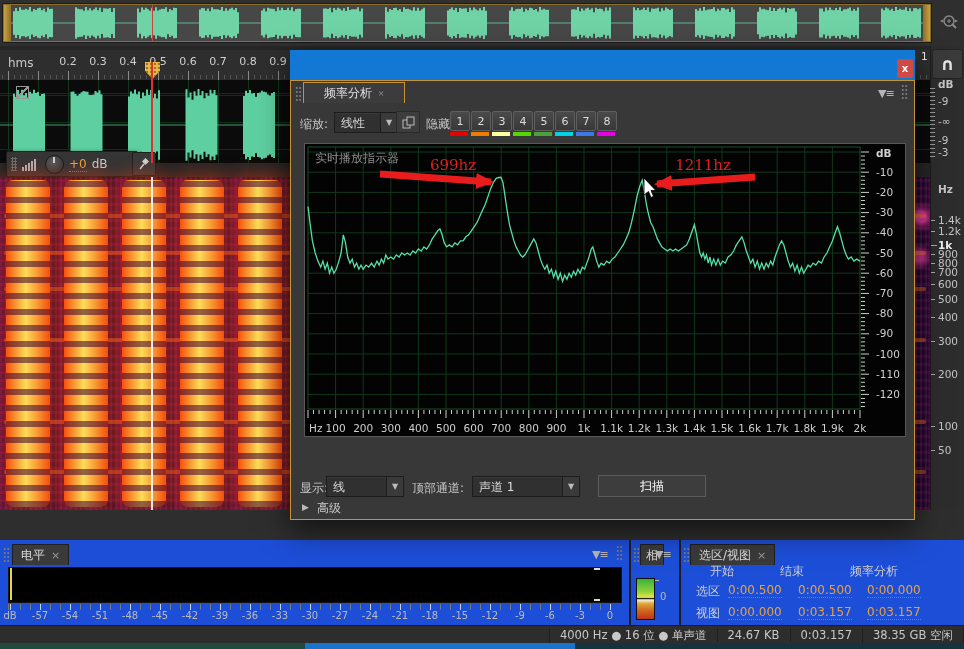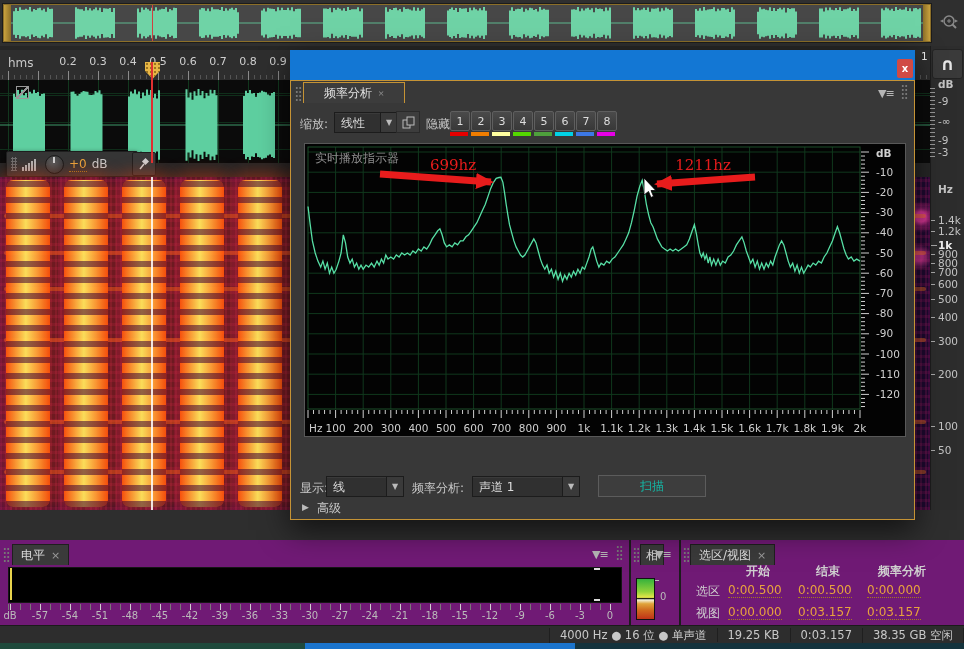--- a/index.html
+++ b/index.html
@@ -64,38 +64,38 @@
   .dtab{position:absolute;background:#3c3c3c;border:1px solid #c59335;border-bottom:none;color:#e2e2e2;font-size:12px;display:flex;align-items:center;gap:6px;padding:0 20px;height:20px;font-family:Liberation Serif, serif;}
   .tabx{color:#999;font-size:11px;}
   .panelmenu{position:absolute;color:#b5b5b5;font-size:11px;letter-spacing:-1px;}
   .vgrip{position:absolute;width:7px;height:16px;background-image:radial-gradient(#777 1px,transparent 1.2px);background-size:3.5px 4px;}
   .dd{position:absolute;background:#303030;border:1px solid #1c1c1c;box-shadow:inset 0 1px 0 rgba(255,255,255,.05);display:flex;align-items:stretch;height:19px;}
   .dd .txt{flex:1;padding:2px 6px 0 6px;font-size:12px;color:#ddd;overflow:hidden;white-space:nowrap;}
   .dd .arr{width:16px;border-left:1px solid #1c1c1c;background:#3a3a3a;color:#bbb;font-size:8px;display:flex;align-items:center;justify-content:center;}
   .chbtn{position:absolute;width:18px;height:18px;background:linear-gradient(#4a4a4a,#383838);border:1px solid #5f5f5f;border-radius:2px;color:#ddd;font-size:11px;display:flex;align-items:center;justify-content:center;}
   .chsw{position:absolute;width:18px;height:4px;}
   #plotbox{left:14px;top:93px;width:600px;height:292px;background:#030303;border:1px solid #585858;}
-  .pushbtn{position:absolute;background:#3d3d3d;border:1px solid #5c5c5c;color:#14b8a6;font-size:12px;display:flex;align-items:center;justify-content:center;height:20px;}
+  .pushbtn{position:absolute;background:#3d3d3d;border:1px solid #5c5c5c;color:#ffffff;font-size:12px;display:flex;align-items:center;justify-content:center;height:20px;}
   #copybtn{left:106px;top:61px;width:22px;height:20px;background:#3d3d3d;border:1px solid #2a2a2a;display:flex;align-items:center;justify-content:center;}
   .caret{color:#bbb;font-size:9px;}
   
   #transport{left:0;top:510px;width:964px;height:30px;background:#2e2e2e;border-bottom:1px solid #1c1c1c;}
   
-  #panels{left:0;top:540px;width:964px;height:85px;background:#701a75;}
+  #panels{left:0;top:540px;width:964px;height:85px;background:#1d4ed8;}
   .pborder{position:absolute;top:0;width:2px;height:85px;background:#1c1c1c;}
   .ptab{position:absolute;top:4px;height:20px;background:#3a3a3a;border:1px solid #1f1f1f;border-bottom:none;color:#ddd;font-size:12px;display:flex;align-items:center;gap:6px;padding:0 8px;}
   #meterbar{left:8px;top:27px;width:612px;height:34px;background:#000;border:1px solid #151515;}
   #meteryellow{left:10px;top:28px;width:2px;height:32px;background:#e8d44d;}
   #meterticks{left:8px;top:64px;width:612px;height:6px;
       background-image:repeating-linear-gradient(90deg,#cfcfcf 0 1px,transparent 1px 30px),repeating-linear-gradient(90deg,#777 0 1px,transparent 1px 10px);
       background-position:2px 0,2px 3px;background-size:auto 6px,auto 3px;}
   .mlab{position:absolute;top:70px;width:26px;margin-left:-13px;text-align:center;font-size:10px;color:#bbb;}
   #phmeter{left:636px;top:38px;width:17px;height:40px;border:1px solid #111;
       background:linear-gradient(180deg,#35b23c 0%,#93d23a 32%,#e6e64a 46%,#101010 49%,#f5f5e0 52%,#e0a43a 62%,#cf6a1e 78%,#c03318 100%);}
-  .selhead{position:absolute;top:23px;font-size:12px;color:#cfcfcf;text-align:right;font-weight:bold;}
+  .selhead{position:absolute;top:23px;font-size:12px;color:#cfcfcf;text-align:left;}
   .selrowlab{position:absolute;width:30px;text-align:right;font-size:12px;color:#cfcfcf;}
   .selval{position:absolute;font-size:12px;color:#e8a33d;border-bottom:1px dotted #a8791f;}
   
   #statusbar{left:0;top:625px;width:964px;height:18px;background:#2d2d2d;border-top:1px solid #1b1b1b;display:flex;justify-content:flex-end;align-items:center;}
   .sbitem{padding:0 10px;border-left:1px solid #1f1f1f;font-size:11.5px;color:#c8c8c8;white-space:nowrap;}
   .sbsep{position:absolute;top:628px;width:1px;height:12px;background:#1f1f1f;}
   
   .tstrip{position:absolute;top:643px;height:6px;}
 </style>
 </head>
@@ -516,21 +516,21 @@
           <path d="M339,34 l0,17 4.5,-3.5 2.5,6 2.5,-1.2 -2.5,-5.8 4.8,0 z" fill="#fff" stroke="#000" stroke-width="0.8"></path>
         </svg>
     </div>
 
 
     <span class="abs lbl" style="left:10px;top:430px">显示:</span>
     <div class="dd" style="left:36px;top:426px;width:76px">
       <span class="txt">线</span>
       <span class="arr">▼</span>
     </div>
-    <span class="abs lbl" style="left:122px;top:430px">频率分析:</span>
+    <span class="abs lbl" style="left:122px;top:430px">顶部通道:</span>
     <div class="dd" style="left:182px;top:426px;width:106px">
       <span class="txt">声道 1</span>
       <span class="arr">▼</span>
     </div>
     <div class="pushbtn" style="left:308px;top:425px;width:106px">扫描</div>
 
     <span class="abs caret" style="left:12px;top:452px">▶</span>
     <span class="abs lbl" style="left:27px;top:450px">高级</span>
   </div>
 
@@ -578,21 +578,21 @@
     <span class="selval" style="left:798px;top:65px">0:03.157</span>
     <span class="selval" style="left:867px;top:65px">0:03.157</span>
   </div>
 
   
   <div class="abs sbsep" style="left:510px"></div>
   <div class="abs sbsep" style="left:557px"></div>
   <div class="abs sbsep" style="left:585px"></div>
   <div class="abs" id="statusbar">
     <span class="sbitem">4000 Hz ● 16 位 ● 单声道</span>
-    <span class="sbitem">19.25 KB</span>
+    <span class="sbitem">24.67 KB</span>
     <span class="sbitem">0:03.157</span>
     <span class="sbitem" style="border-right:1px solid #1f1f1f">38.35 GB 空闲</span>
   </div>
 
   
   <div class="tstrip" style="left:0;width:305px;background:#1f4a3c"></div>
   <div class="tstrip" style="left:305px;width:270px;background:#1b74cc"></div>
   <div class="tstrip" style="left:575px;width:389px;background:#14333d"></div>
 <span class="rlab abs" style="left: 938px; top: 95px;">-9</span><span class="rlab abs" style="left: 938px; top: 115px;">-∞</span><span class="rlab abs" style="left: 938px; top: 134px;">-9</span><span class="rlab abs" style="left: 938px; top: 146px;">-3</span><span class="rlab abs" style="left: 938px; top: 214px;">1.4k</span><span class="rtick abs" style="left: 931px; top: 220px; width: 4px;"></span><span class="rlab abs" style="left: 938px; top: 225px;">1.2k</span><span class="rtick abs" style="left: 931px; top: 231px; width: 4px;"></span><span class="rlab abs" style="left: 938px; top: 239px; font-weight: bold; color: rgb(238, 238, 238);">1k</span><span class="rtick abs" style="left: 931px; top: 245px; width: 6px;"></span><span class="rlab abs" style="left: 938px; top: 248px;">900</span><span class="rtick abs" style="left: 931px; top: 254px; width: 4px;"></span><span class="rlab abs" style="left: 938px; top: 257px;">800</span><span class="rtick abs" style="left: 931px; top: 263px; width: 4px;"></span><span class="rlab abs" style="left: 938px; top: 266px;">700</span><span class="rtick abs" style="left: 931px; top: 272px; width: 4px;"></span><span class="rlab abs" style="left: 938px; top: 278px;">600</span><span class="rtick abs" style="left: 931px; top: 284px; width: 4px;"></span><span class="rlab abs" style="left: 938px; top: 293px;">500</span><span class="rtick abs" style="left: 931px; top: 299px; width: 4px;"></span><span class="rlab abs" style="left: 938px; top: 311px;">400</span><span class="rtick abs" style="left: 931px; top: 317px; width: 4px;"></span><span class="rlab abs" style="left: 938px; top: 335px;">300</span><span class="rtick abs" style="left: 931px; top: 341px; width: 4px;"></span><span class="rlab abs" style="left: 938px; top: 368px;">200</span><span class="rtick abs" style="left: 931px; top: 374px; width: 4px;"></span><span class="rlab abs" style="left: 938px; top: 420px;">100</span><span class="rtick abs" style="left: 931px; top: 426px; width: 4px;"></span><span class="rlab abs" style="left: 938px; top: 444px;">50</span><span class="rtick abs" style="left: 931px; top: 450px; width: 4px;"></span></div>
 

